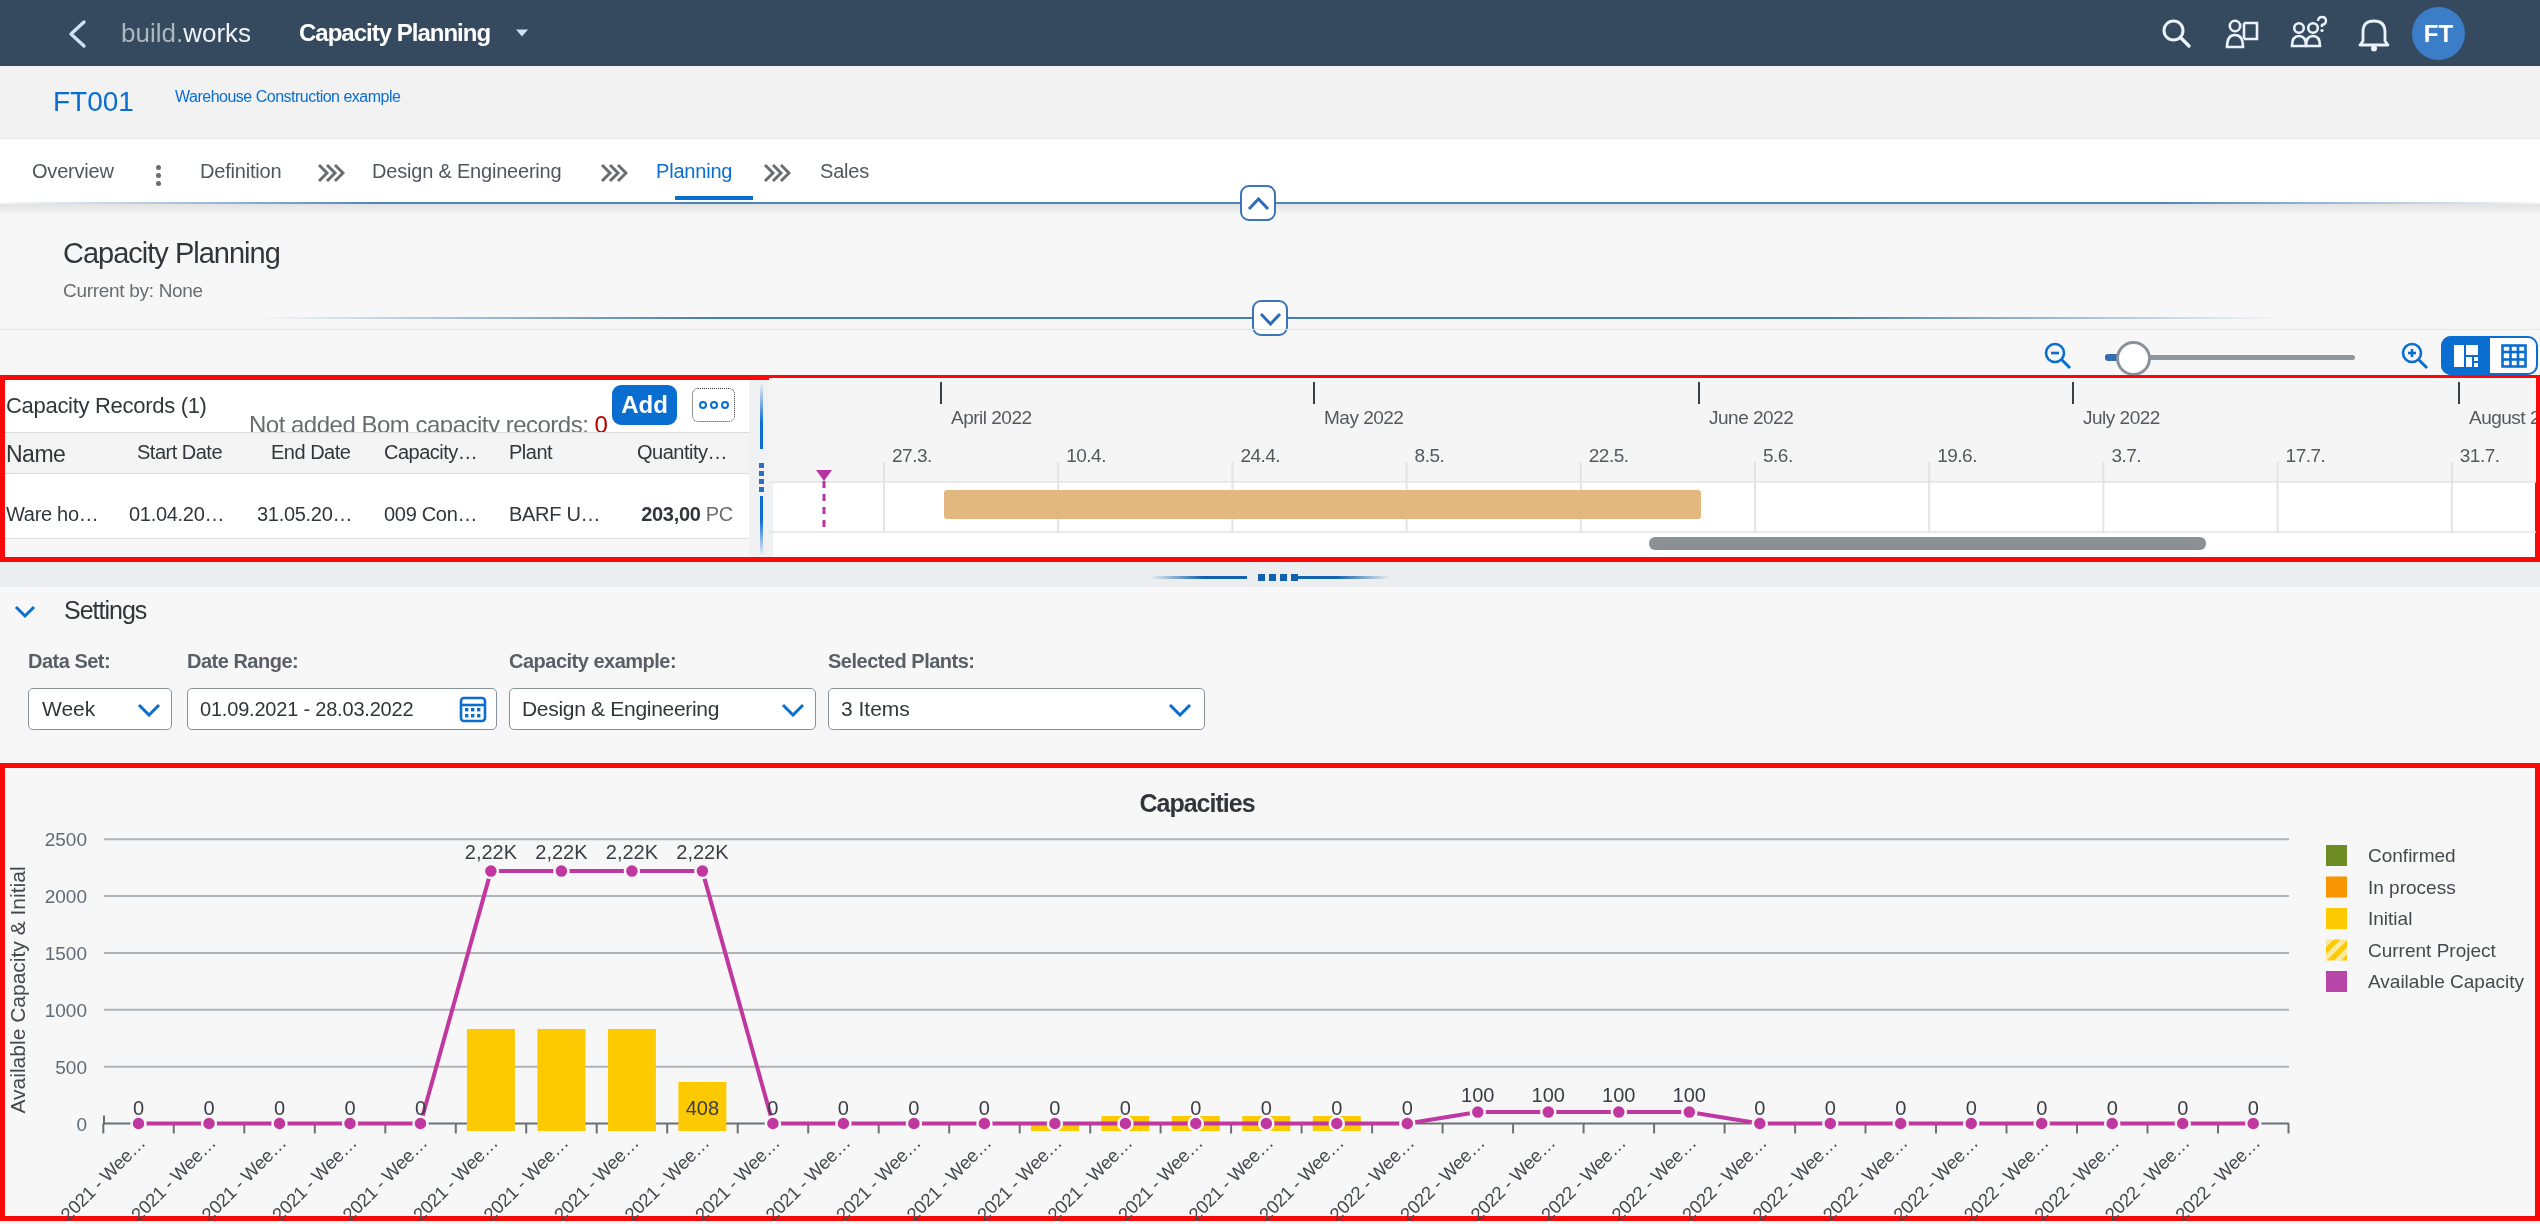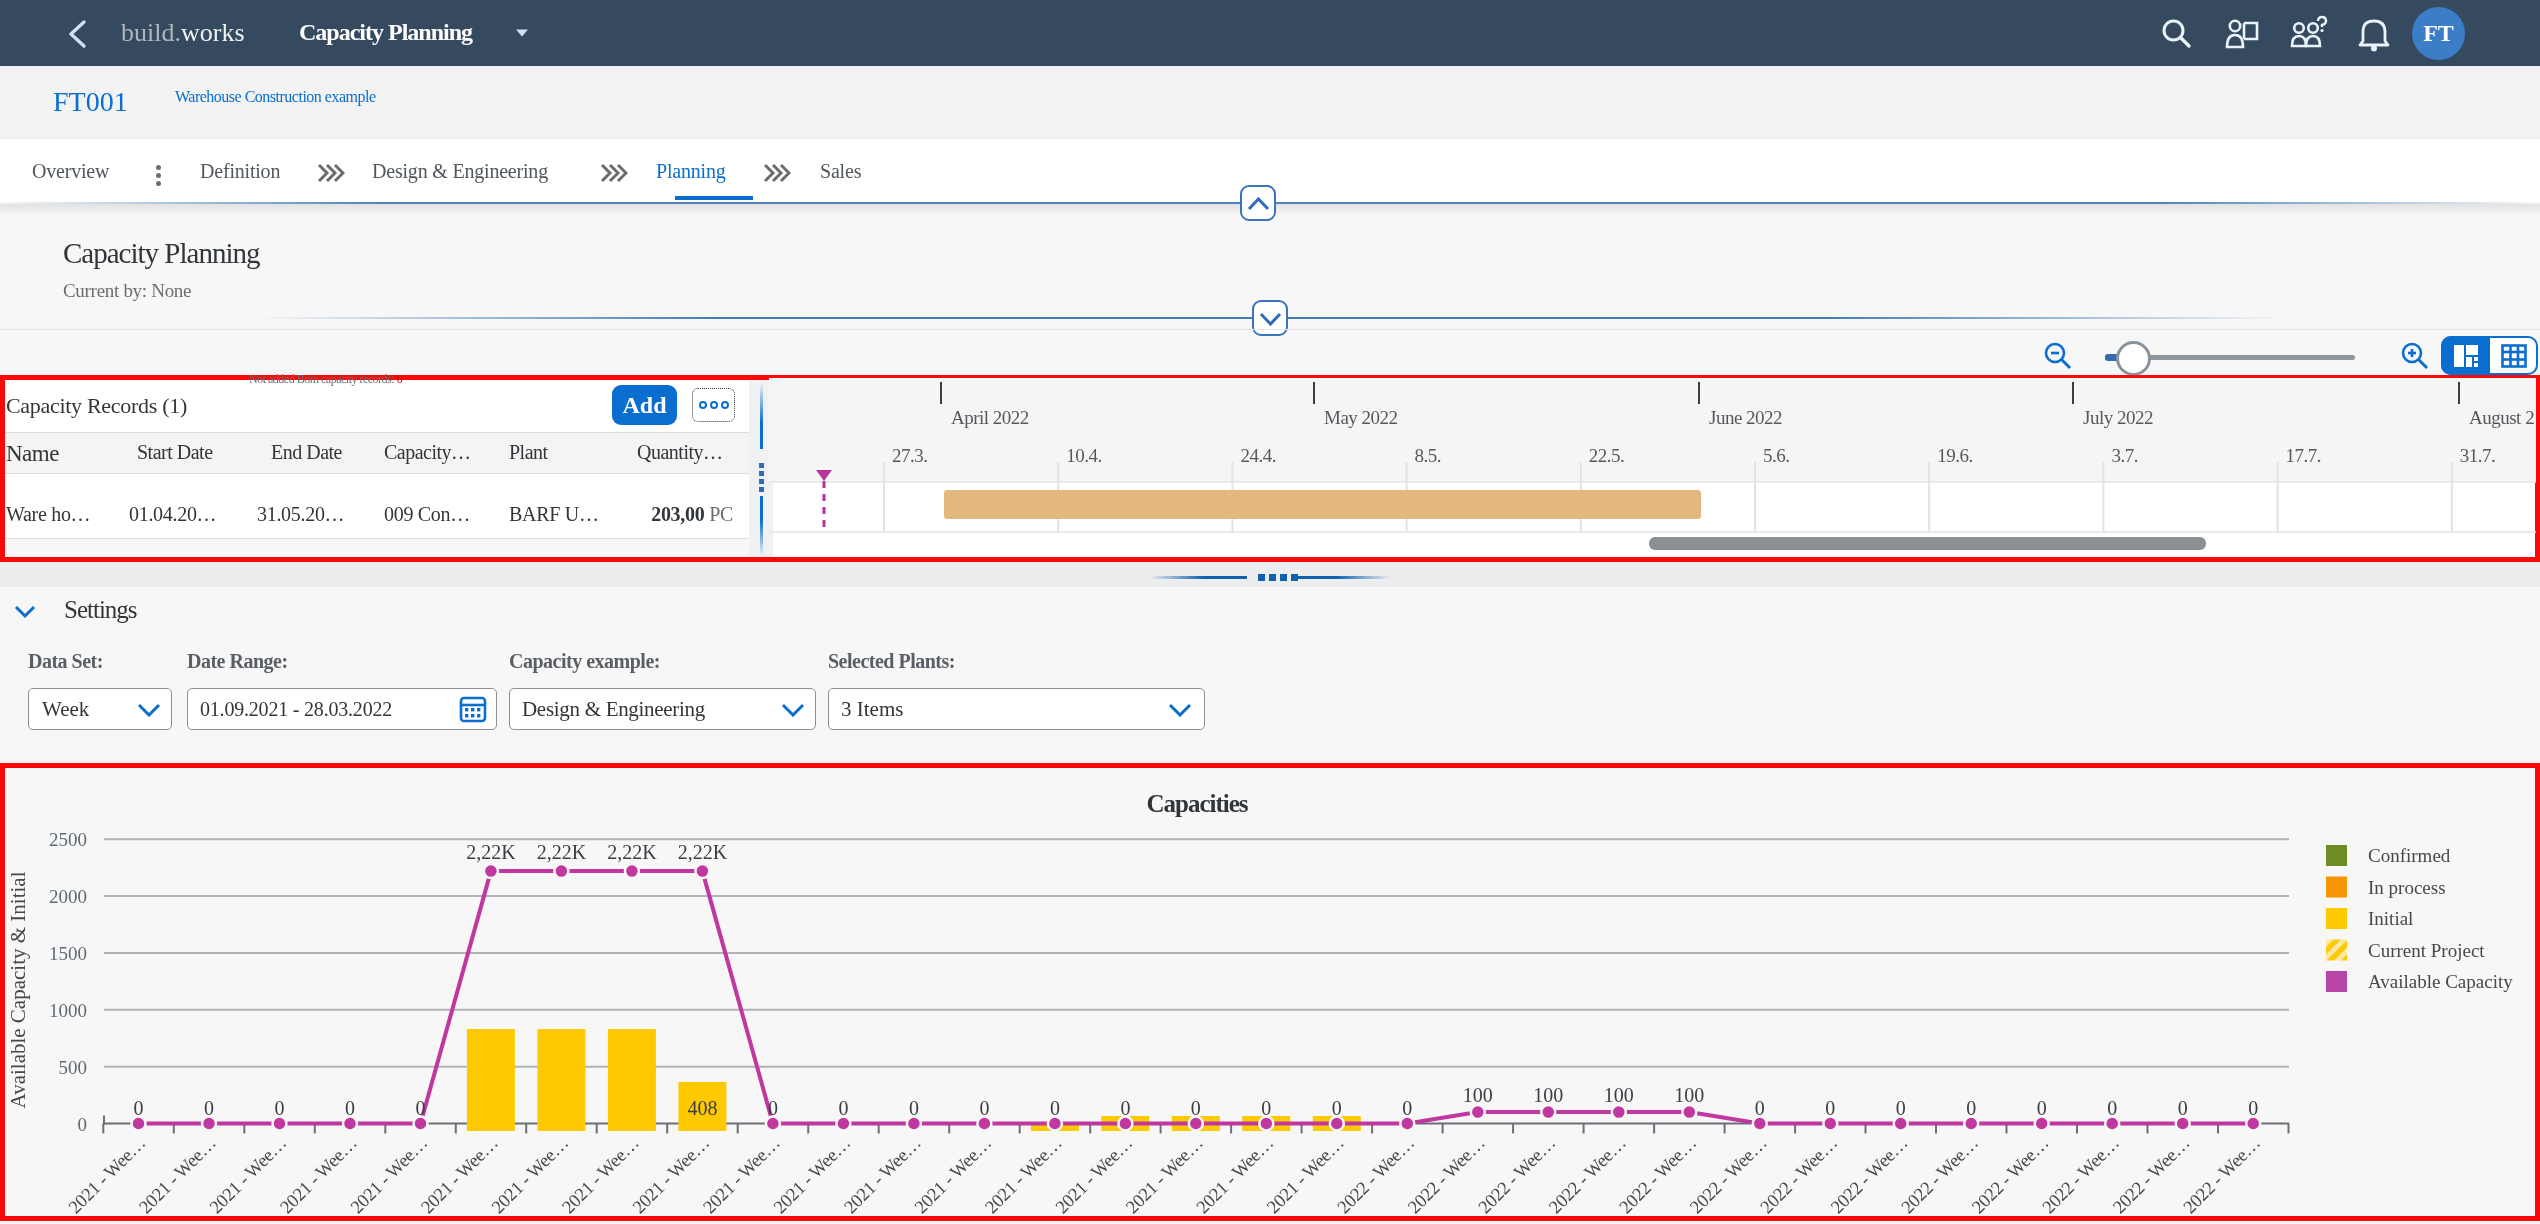--- a/index.html
+++ b/index.html
@@ -1,14 +1,14 @@
 <!DOCTYPE html>
 <html><head><meta charset="utf-8"><style>
   html,body{margin:0;padding:0;background:#fff}
-  #page{position:relative;width:2540px;height:1224px;overflow:hidden;font-family:Liberation Serif, serif;background:#f7f7f7}
+  #page{position:relative;width:2540px;height:1224px;overflow:hidden;font-family:Liberation Sans, sans-serif;background:#f7f7f7}
   .abs{position:absolute}
   svg{display:block}
 </style></head><body>
 <div id="page">
 
 <div class="abs" style="left:0;top:0;width:2540px;height:66px;background:#354a5f"></div>
 <svg class="abs" style="left:64px;top:19px" width="30" height="30" viewBox="0 0 30 30">
   <path d="M20 3 L7 15 L20 27" fill="none" stroke="#cfe0f2" stroke-width="3.4" stroke-linecap="round" stroke-linejoin="round"></path>
 </svg>
 <div class="abs" style="left:121px;top:18px;font-size:26px;color:#aeb6bd">build.<span style="color:#eef2f5">works</span></div>
@@ -132,21 +132,21 @@
         <line x1="9.5" y1="1" x2="9.5" y2="23"></line>
         <line x1="17" y1="1" x2="17" y2="23"></line>
       </g>
 </svg>
 
 <div class="abs" style="left:0;top:375px;width:2540px;height:187px;border:5px solid #fb0909;box-sizing:border-box;background:#fff"></div>
 
 <div class="abs" style="left:5px;top:380px;width:744px;height:177px;background:#f7f7f7"></div>
 <div class="abs" style="left:5px;top:380px;width:744px;height:52px;background:#fff"></div>
 <div class="abs" style="left:6px;top:393px;font-size:22px;letter-spacing:-0.3px;color:#32363a">Capacity Records (1)</div>
-<div class="abs" style="left:249px;top:372px;font-size:12px;letter-spacing:-0.5px;color:#6a6d70">Not added Bom capacity records: <span style="color:#b00">0</span></div>
+<div class="abs" style="left:249px;top:411px;font-size:24px;letter-spacing:-0.5px;color:#6a6d70">Not added Bom capacity records: <span style="color:#b00">0</span></div>
 <div class="abs" style="left:612px;top:385px;width:65px;height:40px;background:#0a6ed1;border-radius:9px;color:#fff;font-size:24px;font-weight:bold;display:flex;align-items:center;justify-content:center">Add</div>
 <div class="abs" style="left:692px;top:388px;width:43px;height:34px;background:#fff;border:1.5px dotted #2f2f2f;border-radius:6px;display:flex;align-items:center;justify-content:center;gap:3px;box-sizing:border-box">
   <div style="width:4px;height:4px;border:2.2px solid #0a6ed1;border-radius:50%"></div>
       <div style="width:4px;height:4px;border:2.2px solid #0a6ed1;border-radius:50%"></div>
       <div style="width:4px;height:4px;border:2.2px solid #0a6ed1;border-radius:50%"></div>
 </div>
 <div class="abs" style="left:5px;top:432px;width:744px;height:42px;background:#f4f4f4;border-top:1.5px solid #dcdcdc;border-bottom:1.5px solid #dcdcdc;box-sizing:border-box"></div>
 <div class="abs" style="left:6px;top:441px;font-size:23px;letter-spacing:-0.5px;color:#32363a">Name</div>
 <div class="abs" style="left:137px;top:441px;font-size:20px;letter-spacing:-0.5px;color:#32363a">Start Date</div>
 <div class="abs" style="left:271px;top:441px;font-size:20px;letter-spacing:-0.5px;color:#32363a">End Date</div>

